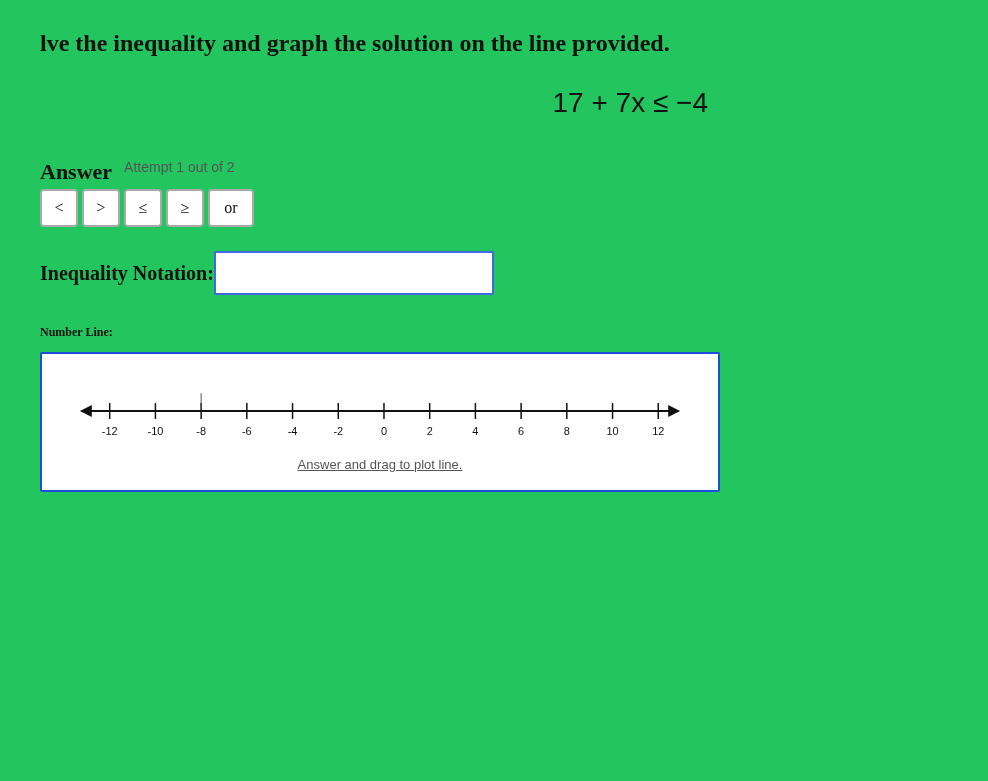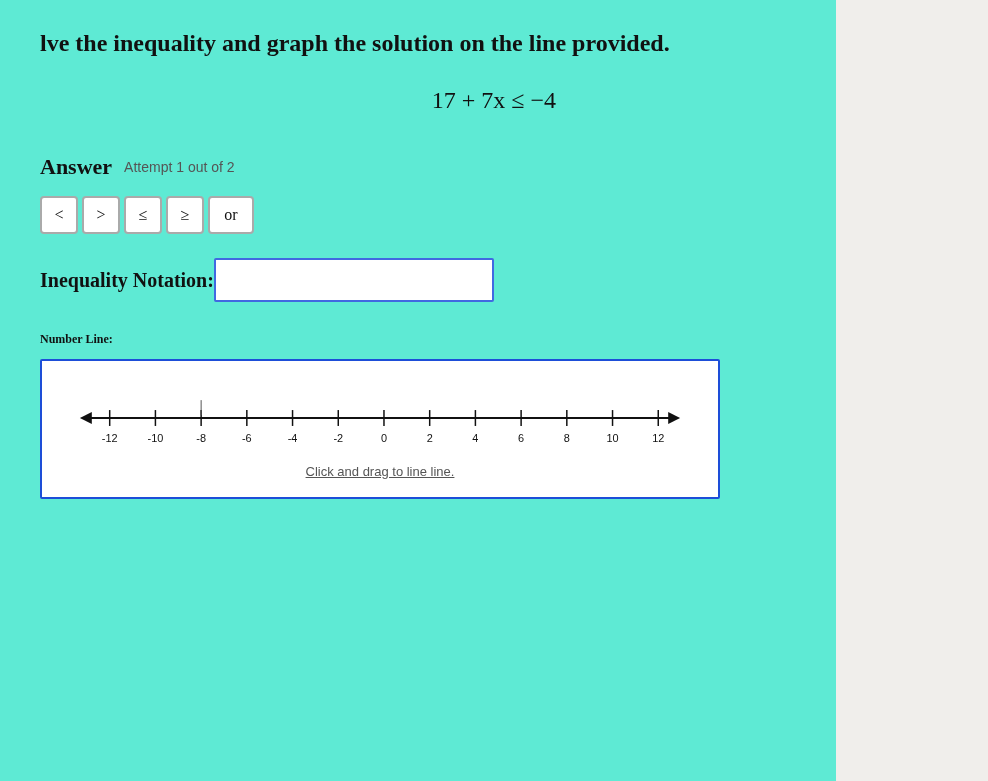--- a/index.html
+++ b/index.html
@@ -11,56 +11,56 @@
     body {
       width: 988px;
       min-height: 781px;
       background-color: #f0eeeb;
       font-family: Georgia, 'Times New Roman', serif;
       padding: 0;
       overflow-x: hidden;
     }
 
     .page-container {
-      width: 836px;
+      width: 988px;
       min-height: 781px;
-      background-color: #5eead4;
+      background-color: #22c55e;
       padding: 30px 40px 40px 40px;
     }
 
     .instruction-text {
       font-size: 24px;
       font-weight: bold;
       color: #111;
       margin-bottom: 30px;
       font-family: Georgia, serif;
     }
 
     .equation-area {
       display: flex;
       justify-content: flex-end;
       padding-right: 240px;
       margin-bottom: 40px;
     }
 
     .equation {
-      font-size: 24px;
-      font-family: Liberation Serif, serif;
+      font-size: 28px;
+      font-family: Liberation Sans, sans-serif;
       color: #111;
     }
 
     .answer-section {
       margin-bottom: 20px;
     }
 
     .answer-header {
       display: flex;
-      align-items: center;
+      align-items: flex-start;
       gap: 12px;
-      margin-bottom: 16px;
+      margin-bottom: 4px;
     }
 
     .answer-label {
       font-size: 22px;
       font-weight: bold;
       font-family: Georgia, serif;
       color: #111;
     }
 
     .attempt-text {
@@ -232,17 +232,17 @@
         <text x="508" y="62" text-anchor="middle" font-size="11" font-family="Arial" fill="#111">8</text>
 
         <line x1="554" y1="30" x2="554" y2="46" stroke="#111" stroke-width="1.5"></line>
         <text x="554" y="62" text-anchor="middle" font-size="11" font-family="Arial" fill="#111">10</text>
 
         <line x1="600" y1="30" x2="600" y2="46" stroke="#111" stroke-width="1.5"></line>
         <text x="600" y="62" text-anchor="middle" font-size="11" font-family="Arial" fill="#111">12</text>
 
         <line x1="140" y1="20" x2="140" y2="35" stroke="#555" stroke-width="1"></line>
       </svg>
-      <span class="click-drag-text">Click and drag to line line.</span>
+      <span class="click-drag-text">Answer and drag to plot line.</span>
     </div>
   </div>
 
 </div>
 
 </body></html>

